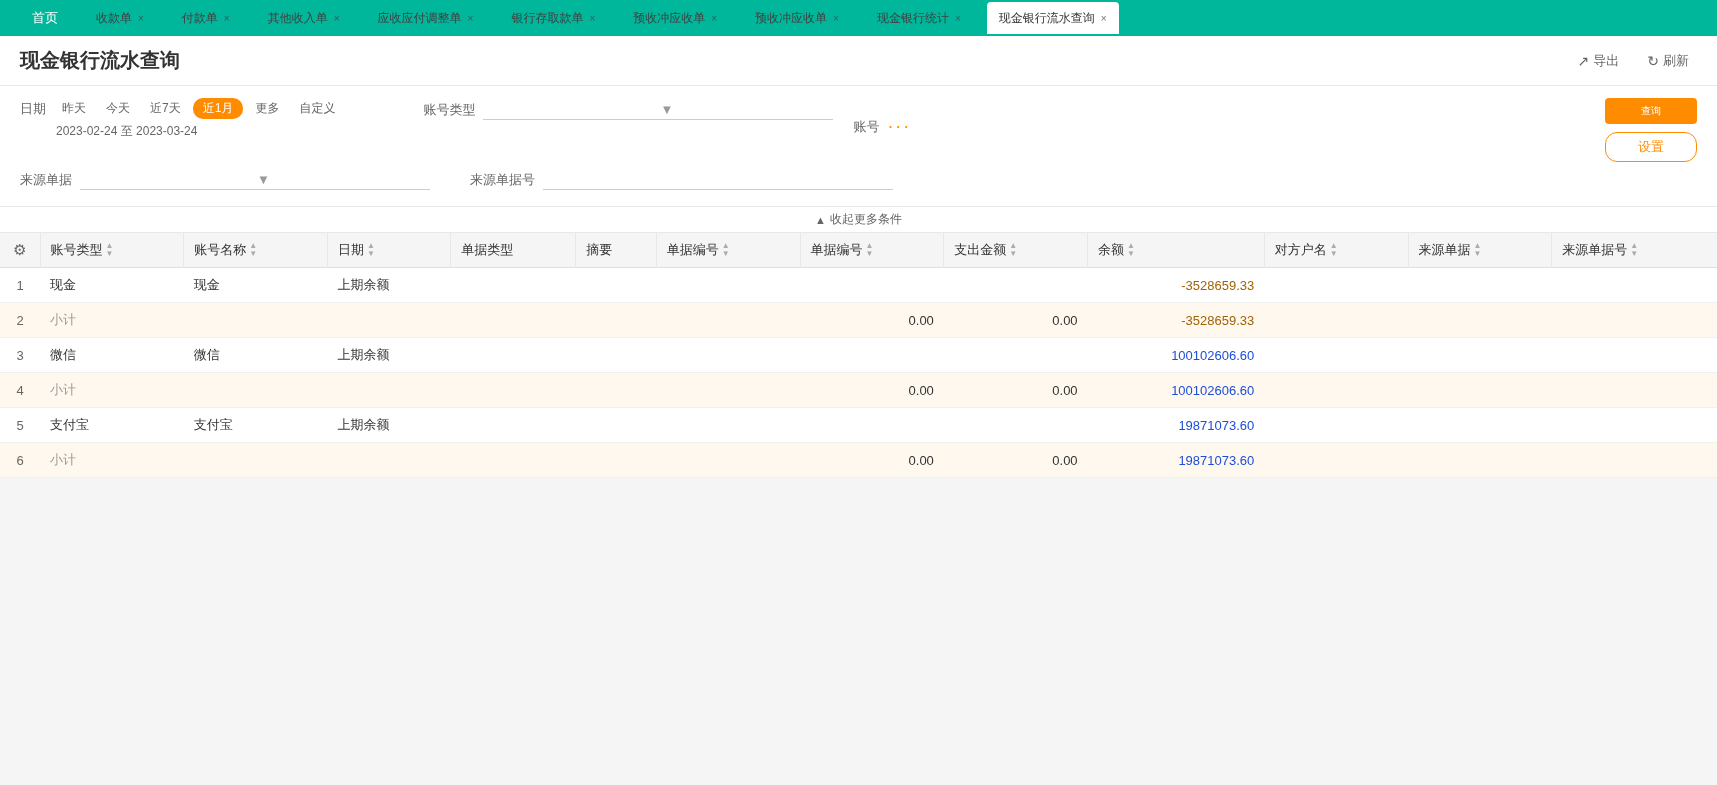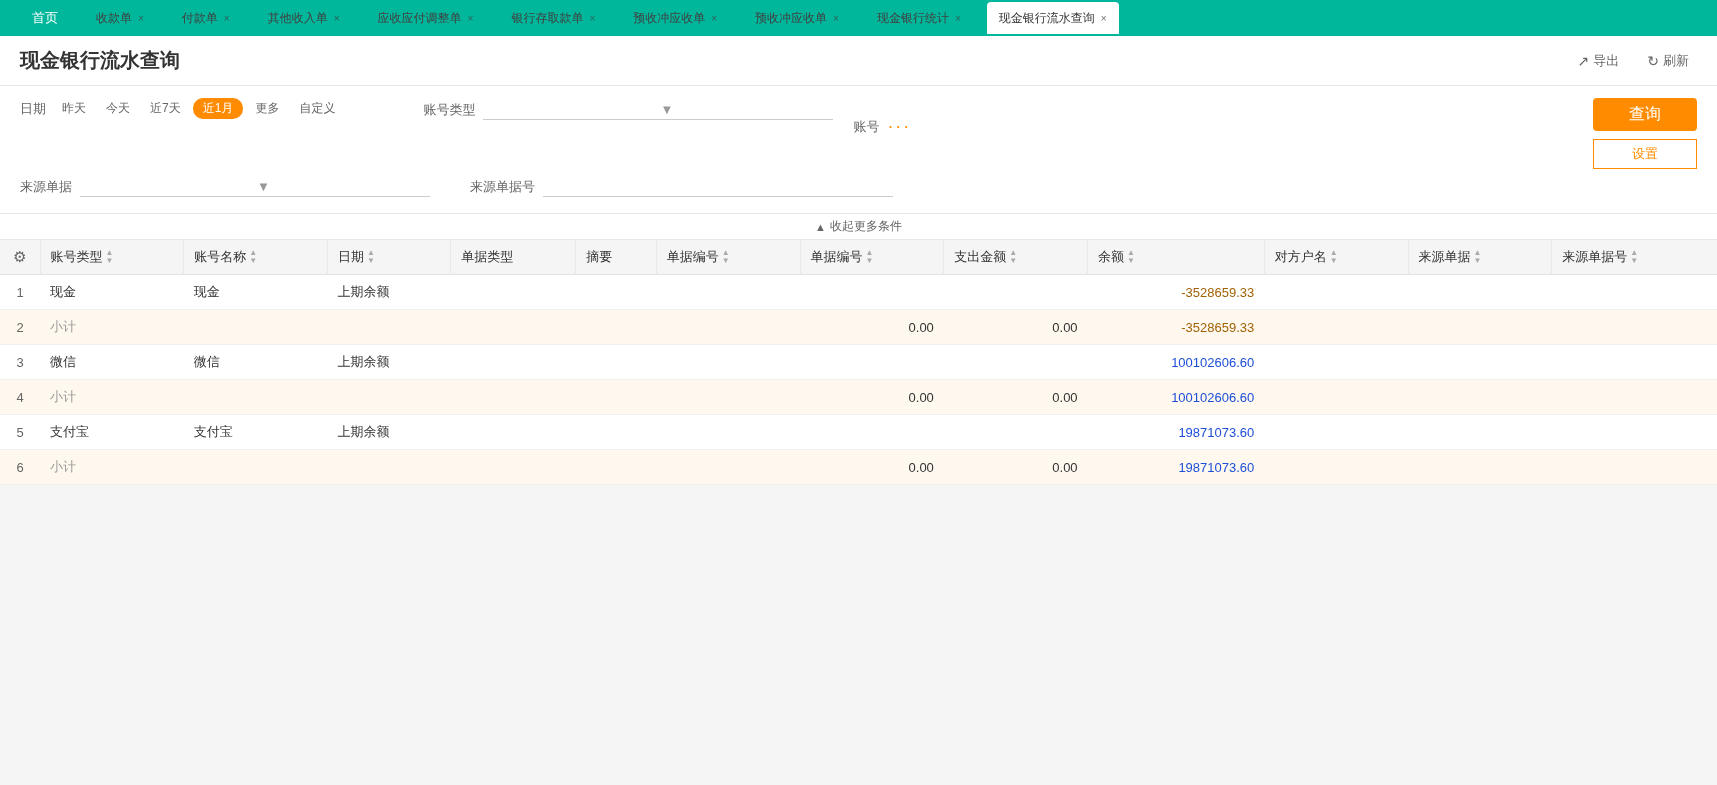--- a/index.html
+++ b/index.html
@@ -154,31 +154,31 @@
       font-size: 18px;
       cursor: pointer;
       letter-spacing: 2px;
     }
     .query-btn {
       background: #ff8c00;
       color: #fff;
       border: none;
       padding: 6px 36px;
       border-radius: 4px;
-      font-size: 16px;
+      font-size: 10px;
       cursor: pointer;
       display: block;
       margin-bottom: 4px;
     }
     .settings-btn {
       background: #fff;
       color: #ff8c00;
       border: 1px solid #ff8c00;
       padding: 5px 18px;
-      border-radius: 0;
+      border-radius: 12px;
       font-size: 13px;
       cursor: pointer;
     }
     .filter-row-2 {
       display: flex;
       align-items: center;
       gap: 40px;
       margin-bottom: 4px;
     }
 
@@ -325,20 +325,23 @@
           <div class="date-options">
             <button class="date-btn">昨天</button>
             <button class="date-btn">今天</button>
             <button class="date-btn">近7天</button>
             <button class="date-btn active-date">近1月</button>
             <button class="date-btn">更多</button>
             <button class="date-btn">自定义</button>
           </div>
         </div>
       </div>
+      <div style="padding-left:32px;">
+        <span class="date-range">2023-02-24 至 2023-03-24</span>
+      </div>
     </div>
 
     <div style="display:flex; align-items:center; gap:8px; margin-left:60px; margin-top:2px;">
       <span class="filter-label">账号类型</span>
       <div class="filter-select filter-select-wide">
         <span></span>
         <span class="filter-select-arrow">▼</span>
       </div>
     </div>
 

